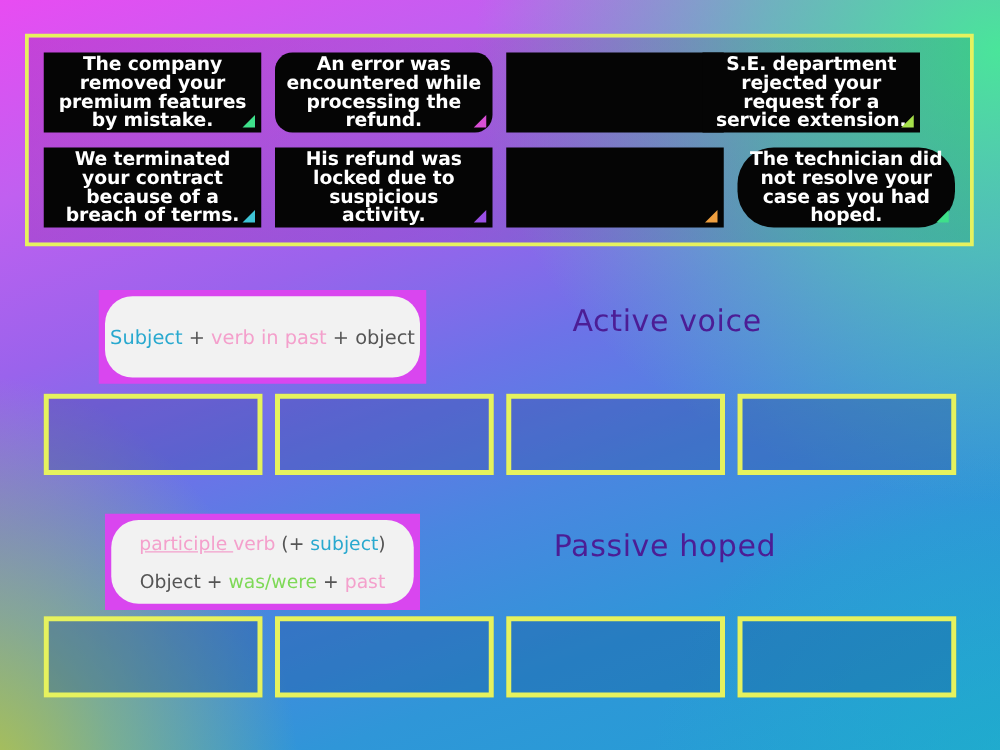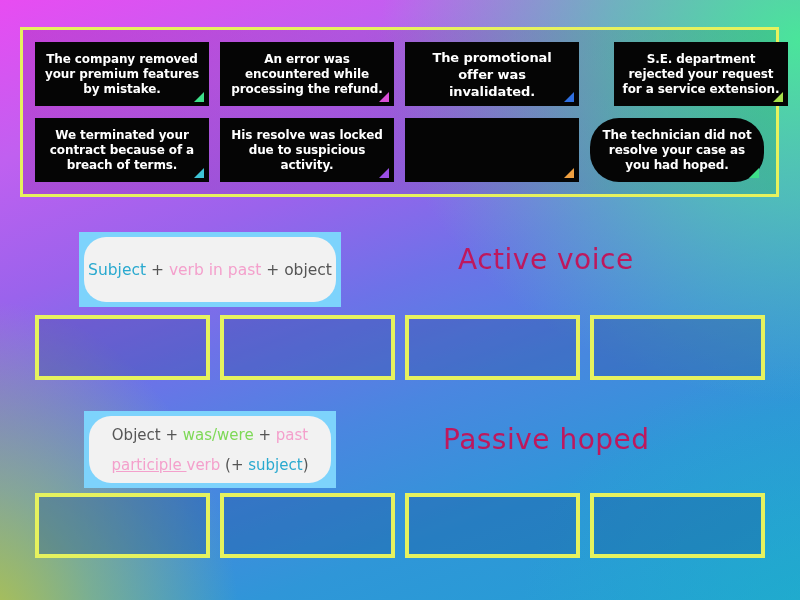--- a/index.html
+++ b/index.html
@@ -19,48 +19,48 @@
     background: radial-gradient(ellipse 300px 260px at 820px 620px, rgba(30,180,200,0.6) 0%, rgba(30,180,200,0) 100%); }
 
   .tiles-frame {
     position:absolute; left:20px; top:27px; width:753px; height:164px;
     border:3px solid #e6f25e;
     background: linear-gradient(90deg, rgba(150,40,170,0.35) 0%, rgba(140,60,180,0.3) 45%, rgba(60,140,130,0.3) 80%, rgba(40,160,110,0.35) 100%);
   }
   .card {
     position:absolute; width:174px; height:64px; background:#050505;
     color:#ffffff; font-family:"DejaVu Sans", sans-serif; font-weight:bold;
-    font-size:12px; line-height:15px; text-align:center;
+    font-size:15px; line-height:15px; text-align:center;
     display:flex; align-items:center; justify-content:center;
     box-sizing:border-box; padding:0 8px; cursor:grab;
   }
   .card .txt { display:block; letter-spacing:-0.1px; }
   .card .corner {
     position:absolute; right:5px; bottom:4px; width:0; height:0;
     border-left:10px solid transparent; border-bottom:10px solid #3ee08a;
   }
 
   .hint {
-    position:absolute; background:#7dd3fc; box-sizing:border-box; padding:5px;
+    position:absolute; background:#d946ef; box-sizing:border-box; padding:5px;
   }
   .hint .pill {
     width:100%; height:100%; background:#f2f2f2; border-radius:22px;
     display:flex; flex-direction:column; align-items:center; justify-content:center;
     font-family:"DejaVu Sans", sans-serif; font-size:15.5px; color:#555;
   }
   .hint .line { white-space:nowrap; line-height:32px; }
   .c-blue { color:#29a9cf; }
   .c-pink { color:#f4a0cc; }
   .c-green { color:#7ed957; }
   .c-grey { color:#555555; }
   .u { text-decoration:underline; }
 
   .heading {
-    position:absolute; font-family:"DejaVu Sans", sans-serif; font-size:28px;
-    color:#be185d; letter-spacing:0.5px; white-space:nowrap;
+    position:absolute; font-family:"DejaVu Sans", sans-serif; font-size:24px;
+    color:#4c1d95; letter-spacing:0.5px; white-space:nowrap;
   }
 
   .drop {
     position:absolute; width:167px; height:57px;
     border:4px solid #e6f25e; box-sizing:content-box;
     background: rgba(40,60,140,0.28);
   }
   .drop.passive { background: rgba(20,70,140,0.3); }
 </style>
 </head>
@@ -69,38 +69,37 @@
 <div class="bg-tr"></div>
 <div class="bg-bl"></div>
 <div class="bg-br"></div>
 
 <div class="tiles-frame"></div>
 
 <div class="card" style="left:35px; top:42px;">
   <span class="txt">The company removed your premium features by mistake.</span>
   <span class="corner" style="border-bottom-color:#3ee08a;"></span>
 </div>
-<div class="card" style="left:220px; top:42px;">
+<div class="card" style="left:220px; top:42px;border-radius:14px;">
   <span class="txt">An error was encountered while processing the refund.</span>
   <span class="corner" style="border-bottom-color:#d94fd6;"></span>
 </div>
 <div class="card" style="left:405px; top:42px; font-size:13px; line-height:17px;">
-  <span class="txt">The promotional offer was invalidated.</span>
   <span class="corner" style="border-bottom-color:#2f6fe0;"></span>
 </div>
-<div class="card" style="left:614px; top:42px;">
+<div class="card" style="left:562px; top:42px;">
   <span class="txt">S.E. department rejected your request for a service extension.</span>
   <span class="corner" style="border-bottom-color:#a6e04a;"></span>
 </div>
 <div class="card" style="left:35px; top:118px;align-items:center;">
   <span class="txt">We terminated your contract because of a breach of terms.</span>
   <span class="corner" style="border-bottom-color:#3ec4d6;"></span>
 </div>
 <div class="card" style="left:220px; top:118px;">
-  <span class="txt">His resolve was locked due to suspicious activity.</span>
+  <span class="txt">His refund was locked due to suspicious activity.</span>
   <span class="corner" style="border-bottom-color:#9a4fe6;"></span>
 </div>
 <div class="card" style="left:405px; top:118px;">
   <span class="corner" style="border-bottom-color:#f0a040;"></span>
 </div>
 <div class="card" style="left:590px; top:118px;border-radius:29px;">
   <span class="txt">The technician did not resolve your case as you had hoped.</span>
   <span class="corner" style="border-bottom-color:#3ee08a;"></span>
 </div>
 
@@ -114,24 +113,24 @@
 <div class="heading" style="left:458px; top:243px;">Active voice</div>
 
 <div class="drop" style="left:35px; top:315px;"></div>
 <div class="drop" style="left:220px; top:315px;"></div>
 <div class="drop" style="left:405px; top:315px;"></div>
 <div class="drop" style="left:590px; top:315px;"></div>
 
 <div class="hint" style="left:84px; top:411px; width:252px; height:77px;">
   <div class="pill" style="font-size:15px;">
     <div class="line" style="line-height:30px;">
-      <span class="c-grey">Object</span><span class="c-grey"> + </span><span class="c-green">was/were</span><span class="c-grey"> + </span><span class="c-pink">past</span>
+      <span class="c-pink u">participle </span><span class="c-pink">verb</span><span class="c-grey"> (+ </span><span class="c-blue">subject</span><span class="c-grey">)</span>
     </div>
     <div class="line" style="line-height:30px;">
-      <span class="c-pink u">participle </span><span class="c-pink">verb</span><span class="c-grey"> (+ </span><span class="c-blue">subject</span><span class="c-grey">)</span>
+      <span class="c-grey">Object</span><span class="c-grey"> + </span><span class="c-green">was/were</span><span class="c-grey"> + </span><span class="c-pink">past</span>
     </div>
   </div>
 </div>
 <div class="heading" style="left:443px; top:423px;">Passive hoped</div>
 
 <div class="drop passive" style="left:35px; top:493px;"></div>
 <div class="drop passive" style="left:220px; top:493px;"></div>
 <div class="drop passive" style="left:405px; top:493px;"></div>
 <div class="drop passive" style="left:590px; top:493px;"></div>
 

